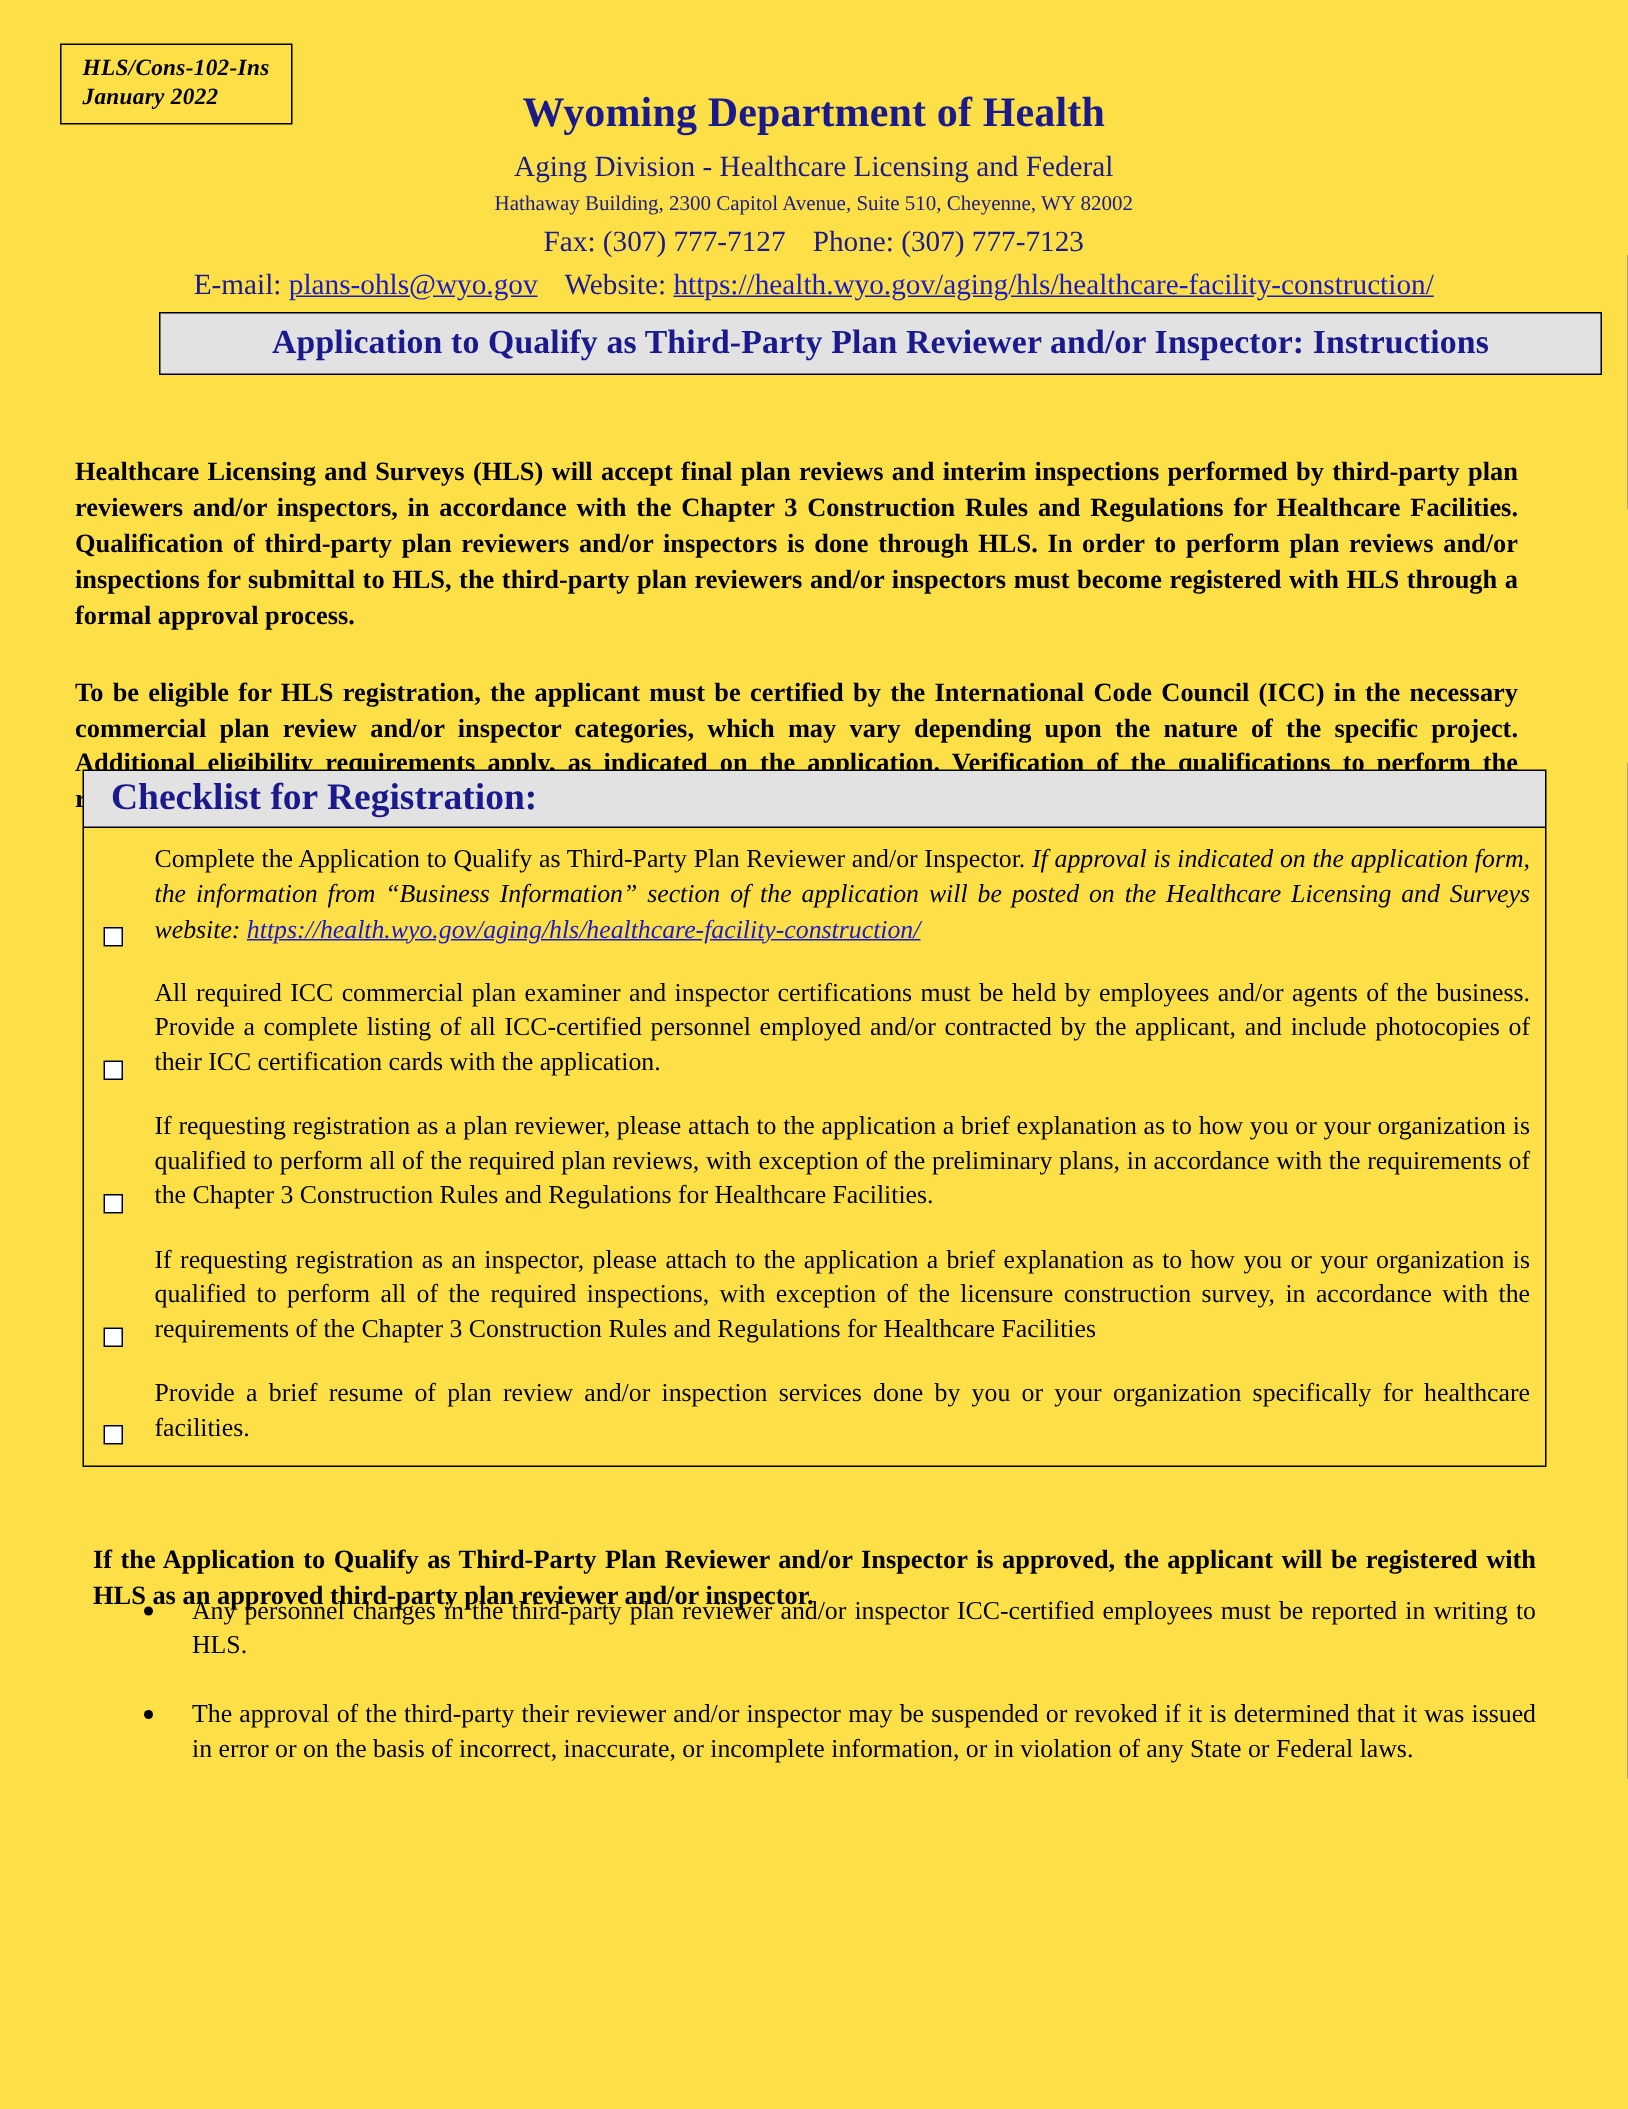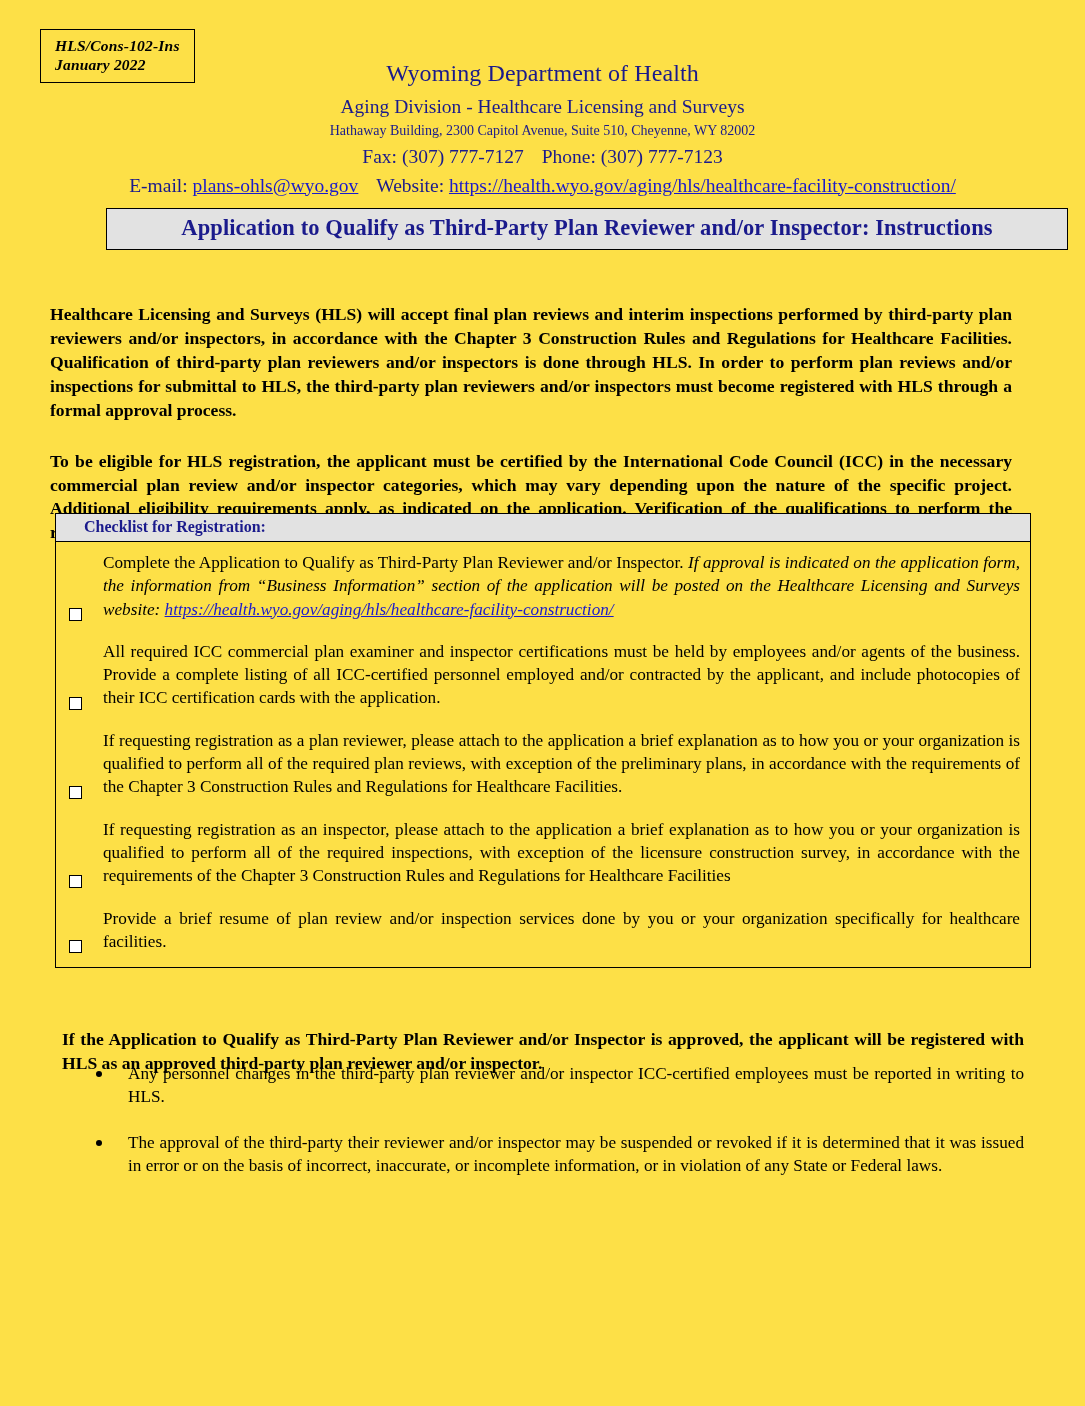--- a/index.html
+++ b/index.html
@@ -35,22 +35,22 @@
   .formbox div { white-space: nowrap; }
 
   
   .header {
     text-align: center;
     color: #1a1a8c;
     padding-top: 58px;
     line-height: 1.32;
   }
   .header .org {
-    font-weight: normal;
-    font-size: 24px;
+    font-weight: bold;
+    font-size: 28px;
     letter-spacing: .1px;
   }
   .header .div2 {
     font-size: 19.5px;
     margin-top: 4px;
   }
   .header .addr {
     font-size: 14px;
     margin-top: 3px;
   }
@@ -111,22 +111,22 @@
     top: 513px;
     width: 976px;
     box-sizing: border-box;
     border: 1.8px solid #000;
   }
   .checklist-head {
     background: #e2e2e2;
     border-bottom: 1.6px solid #000;
     color: #1a1a8c;
     font-weight: bold;
-    font-size: 16px;
-    padding: 4px 0 5px 28px;
+    font-size: 25px;
+    padding: 4px 0 5px 18px;
   }
   .checklist-body {
     padding: 9px 10px 10px 8px;
   }
   .citem {
     display: flex;
     align-items: flex-end;
     margin-bottom: 19px;
   }
   .citem:last-child { margin-bottom: 4px; }
@@ -198,21 +198,21 @@
 
 <div class="page">
 
   <div class="formbox">
     <div>HLS/Cons-102-Ins</div>
     <div>January 2022</div>
   </div>
 
   <div class="header">
     <div class="org">Wyoming Department of Health</div>
-    <div class="div2">Aging Division - Healthcare Licensing and Surveys</div>
+    <div class="div2">Aging Division - Healthcare Licensing and Federal</div>
     <div class="addr">Hathaway Building, 2300 Capitol Avenue, Suite 510, Cheyenne, WY  82002</div>
     <div class="faxline">
       <span>Fax: (307) 777-7127</span><span class="gap-sm"></span><span>Phone: (307) 777-7123</span>
     </div>
     <div class="contact">
       <span>E-mail:</span>
       <a class="hdr-link" href="#">plans-ohls@wyo.gov</a><span class="gap-sm"></span><span>Website:</span>
       <a class="hdr-link" href="#">https://health.wyo.gov/aging/hls/healthcare-facility-construction/</a>
     </div>
   </div>

